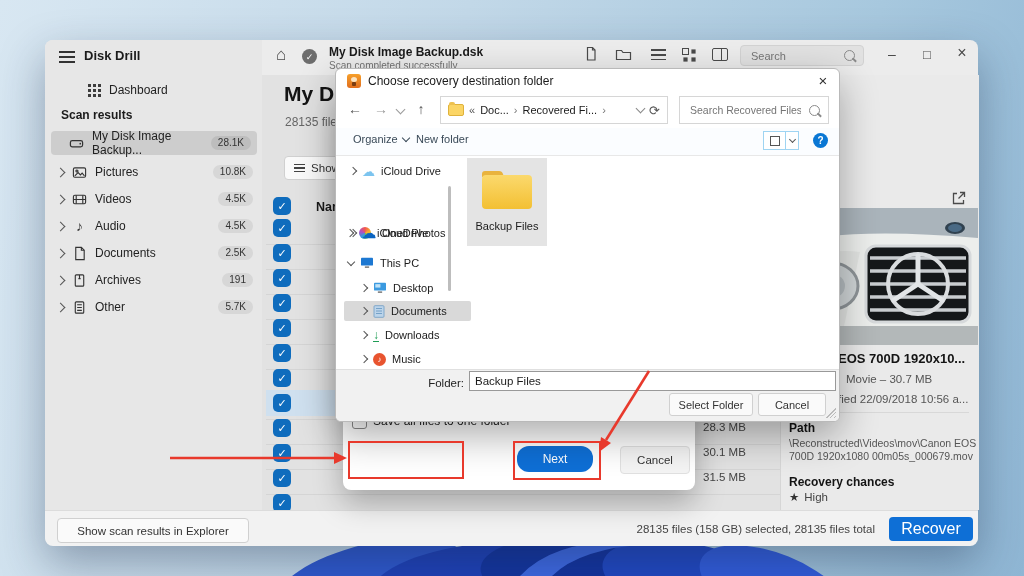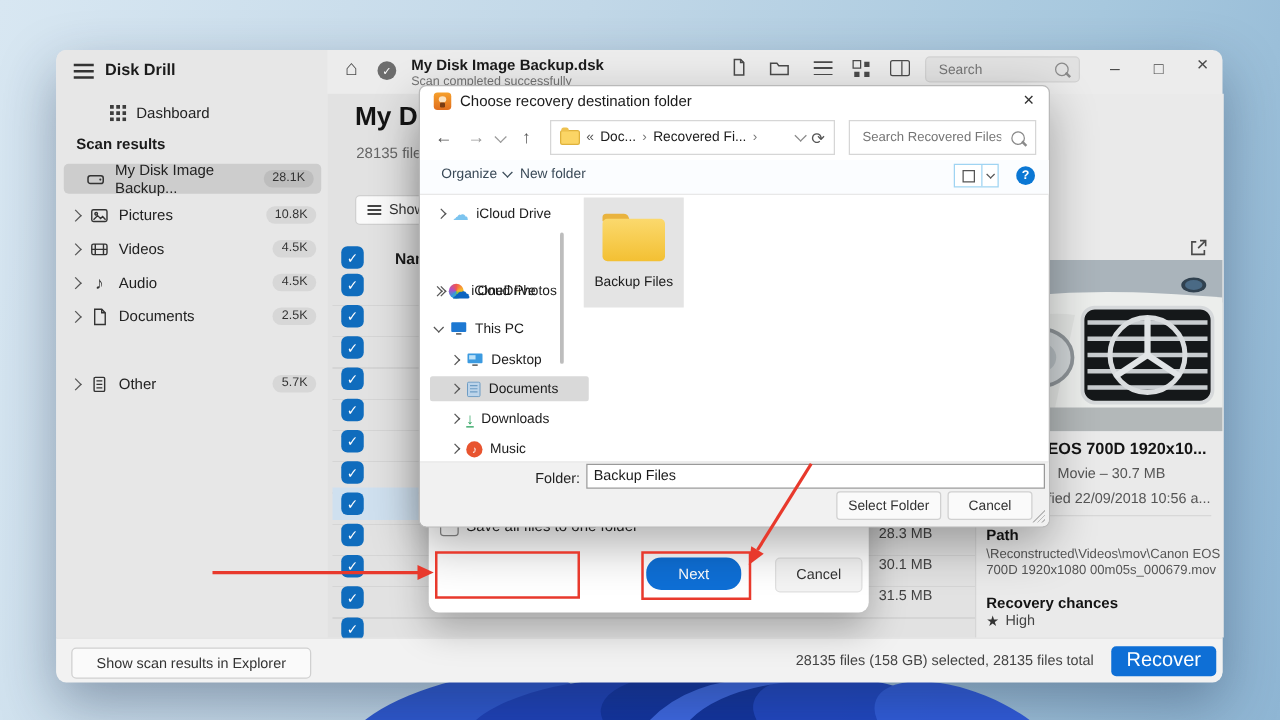--- a/index.html
+++ b/index.html
@@ -124,20 +124,29 @@
   </div>
   <div class="abs srow" style="left:57px;top:241px;width:196px;">
     <span class="chev"></span>
     <svg width="15" height="15" viewBox="0 0 16 16" fill="none" stroke="#333" stroke-width="1.2">
         <path d="M4 1.5 h6 l3 3 v10 h-9 z"></path>
         <path d="M10 1.5 v3 h3"></path>
       </svg>
     <span class="lbl">Documents</span>
     <span class="badge">2.5K</span>
   </div>
+  <div class="abs srow" style="left:57px;top:268px;width:196px;">
+    <span class="chev"></span>
+    <svg width="15" height="15" viewBox="0 0 16 16" fill="none" stroke="#333" stroke-width="1.2">
+        <rect x="3.5" y="2" width="9" height="12" rx="1"></rect>
+        <path d="M8 2 v4 M6.8 6 h2.4"></path>
+      </svg>
+    <span class="lbl">Archives</span>
+    <span class="badge">191</span>
+  </div>
   <div class="abs srow" style="left:57px;top:295px;width:196px;">
     <span class="chev"></span>
     <svg width="15" height="15" viewBox="0 0 16 16" fill="none" stroke="#333" stroke-width="1.2">
         <rect x="3.5" y="2" width="9" height="12" rx="1"></rect>
         <path d="M5.5 5 h5 M5.5 8 h5 M5.5 11 h5"></path>
       </svg>
     <span class="lbl">Other</span>
     <span class="badge">5.7K</span>
   </div>
 

